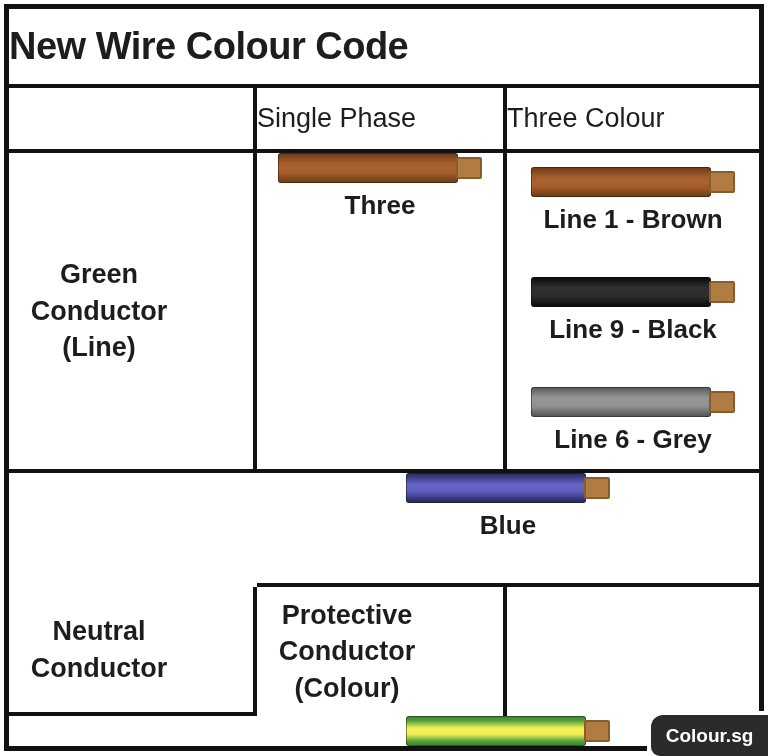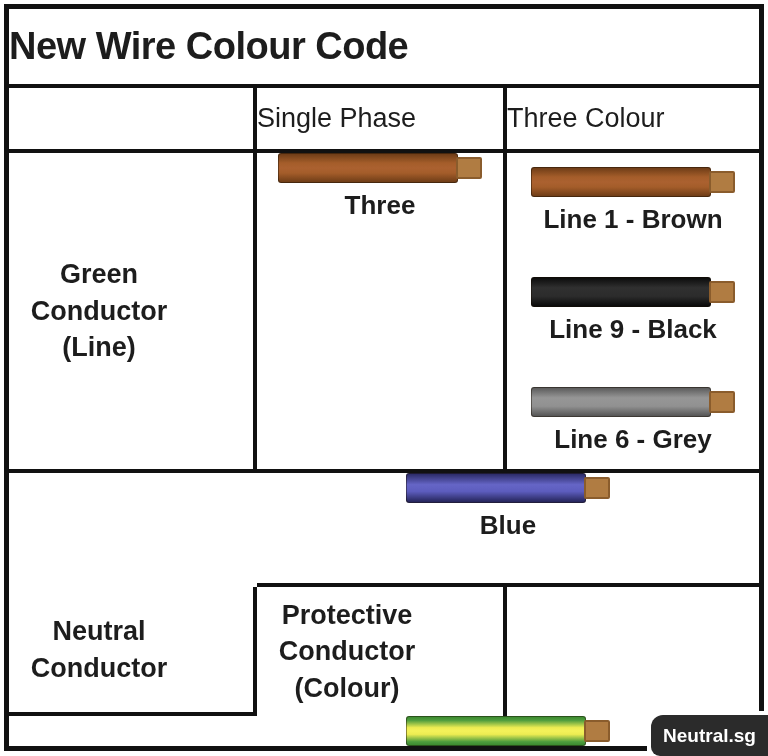--- a/index.html
+++ b/index.html
@@ -149,16 +149,16 @@
           <div class="insul insul-green-yellow"></div>
           <div class="tip"></div>
         </div>
       </div>
     </div>
 
   </div>
 
   <div class="badge-wrap">
     <div class="badge">
-      <span>Neutral.sg</span>
+      <span>Colour.sg</span>
     </div>
   </div>
 </div>
 
 </body></html>

